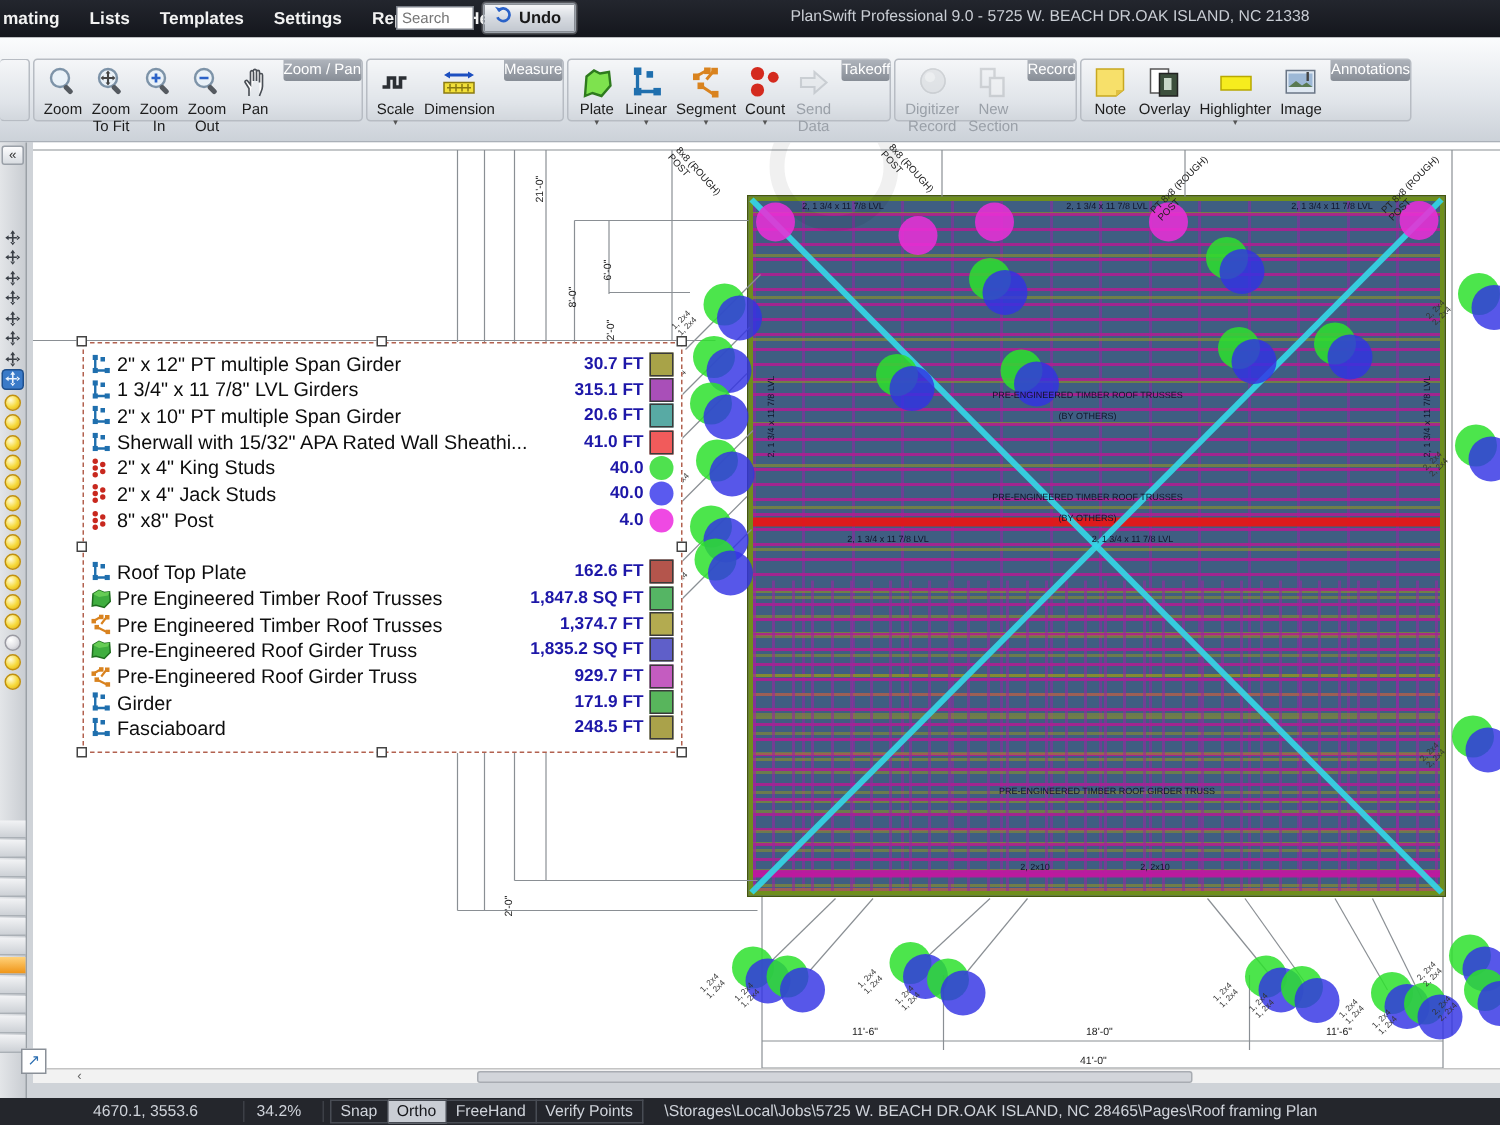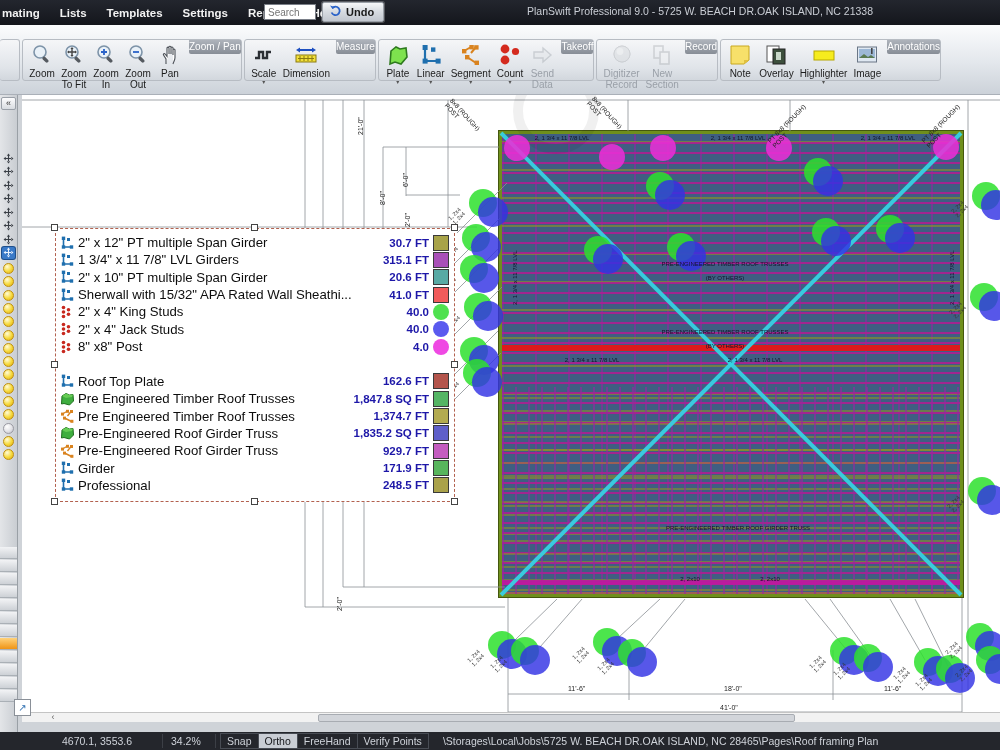--- a/index.html
+++ b/index.html
@@ -734,21 +734,21 @@
             <span class="lg-swatch" style="background: rgb(88, 181, 92);"></span>
           </div>
           <div class="lg-row" style="top: 247.9px;">
             <span class="lg-icon"><svg width="14" height="14" viewBox="0 0 14 14">
                 <path d="M3.5 2v9h8" fill="none" stroke="#1f6fae" stroke-width="1.6"></path>
                 <rect x="1.8" y="0.6" width="3.4" height="3.4" fill="#1f6fae"></rect>
                 <rect x="1.8" y="9.3" width="3.4" height="3.4" fill="#1f6fae"></rect>
                 <rect x="9.8" y="9.3" width="3.4" height="3.4" fill="#1f6fae"></rect>
                 <rect x="7" y="2" width="3" height="3" fill="#1f6fae"></rect>
               </svg></span>
-            <span class="lg-label">Professional</span>
+            <span class="lg-label">Fasciaboard</span>
             <span class="lg-value">248.5 FT</span>
             <span class="lg-swatch" style="background: rgb(170, 162, 74);"></span>
           </div>
         </div>
 
       <div id="hscroll">
         <div class="arr">‹</div>
         <div class="thumb"></div>
       </div>
     <div class="handle" style="left: 29px; top: 129px;"></div>

